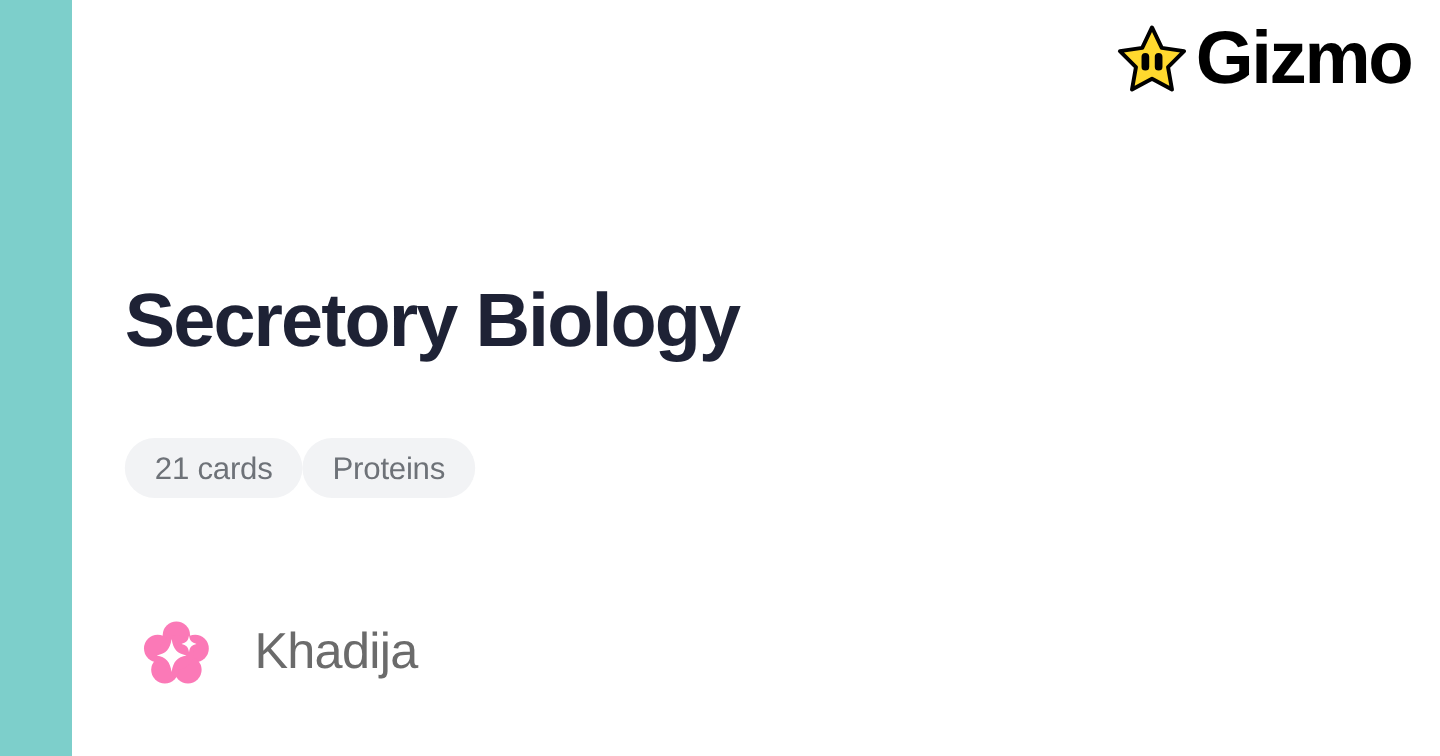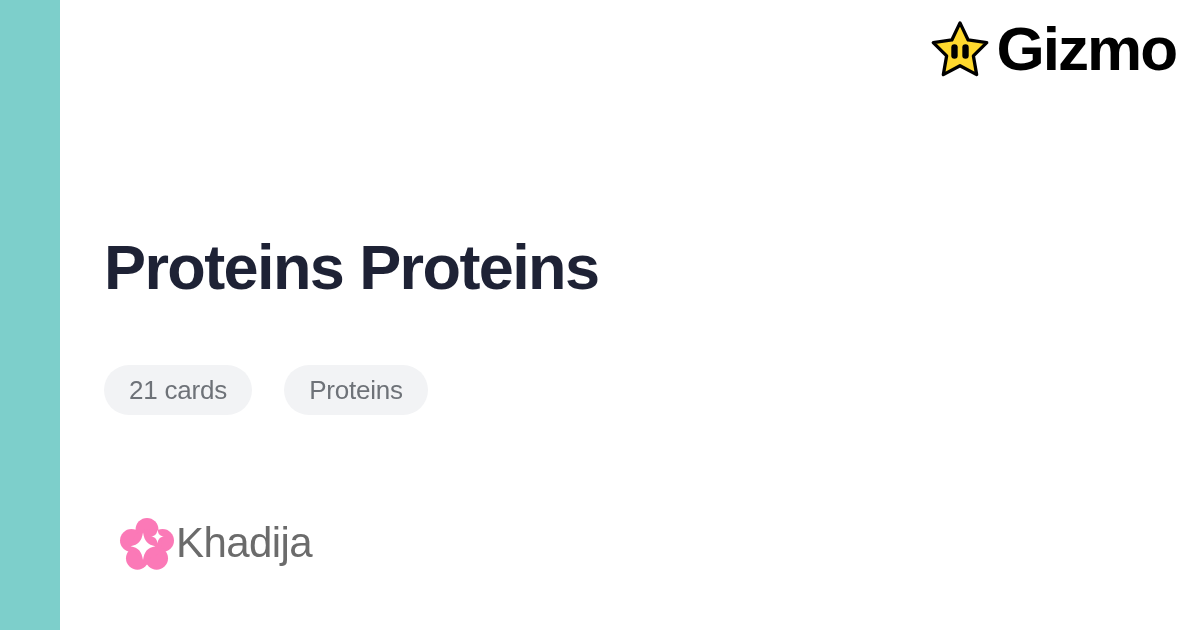--- a/index.html
+++ b/index.html
@@ -88,21 +88,21 @@
     white-space: nowrap;
   }
 
   
   .badge-row {
     position: absolute;
     left: 0;
     top: 365px;
     display: flex;
     align-items: center;
-    gap: 32px;
+    gap: 0;
   }
 
   .badge {
     display: inline-flex;
     align-items: center;
     justify-content: center;
     height: 50px;
     padding: 0 25px;
     border-radius: 25px;
     background: #f2f3f5;
@@ -116,20 +116,21 @@
     box-sizing: border-box;
   }
 
   
   .author-row {
     position: absolute;
     left: 14px;
     top: 514px;
     display: flex;
     align-items: center;
+    gap: 36px;
   }
 
   .avatar {
     width: 58px;
     height: 58px;
     display: block;
     flex: 0 0 auto;
   }
 
   .author-name {
@@ -153,21 +154,21 @@
     <svg class="brand-star" viewBox="0 0 64 64" aria-hidden="true">
       <path d="M32 4 L40.4 21.6 L59.6 24.4 L45.8 38.1 L49.2 57.4 L32 48.2 L14.8 57.4 L18.2 38.1 L4.4 24.4 L23.6 21.6 Z" fill="#FFD92E" stroke="#000000" stroke-width="3.4" stroke-linejoin="round"></path>
       <rect x="23.0" y="26.0" width="6.6" height="15.0" rx="3.3" fill="#000000"></rect>
       <rect x="34.4" y="26.0" width="6.6" height="15.0" rx="3.3" fill="#000000"></rect>
     </svg>
     <span class="brand-wordmark">Gizmo</span>
   </div>
 
   <div class="content">
 
-    <h1 class="set-title">Proteins Proteins</h1>
+    <h1 class="set-title">Secretory Biology</h1>
 
     <div class="badge-row">
       <span class="badge">21 cards</span>
       <span class="badge">Proteins</span>
     </div>
 
     <div class="author-row">
       <svg class="avatar" viewBox="0 0 64 64" aria-hidden="true">
         <g fill="#FB79B7">
           <circle cx="32.0" cy="17.0" r="12.6"></circle>

